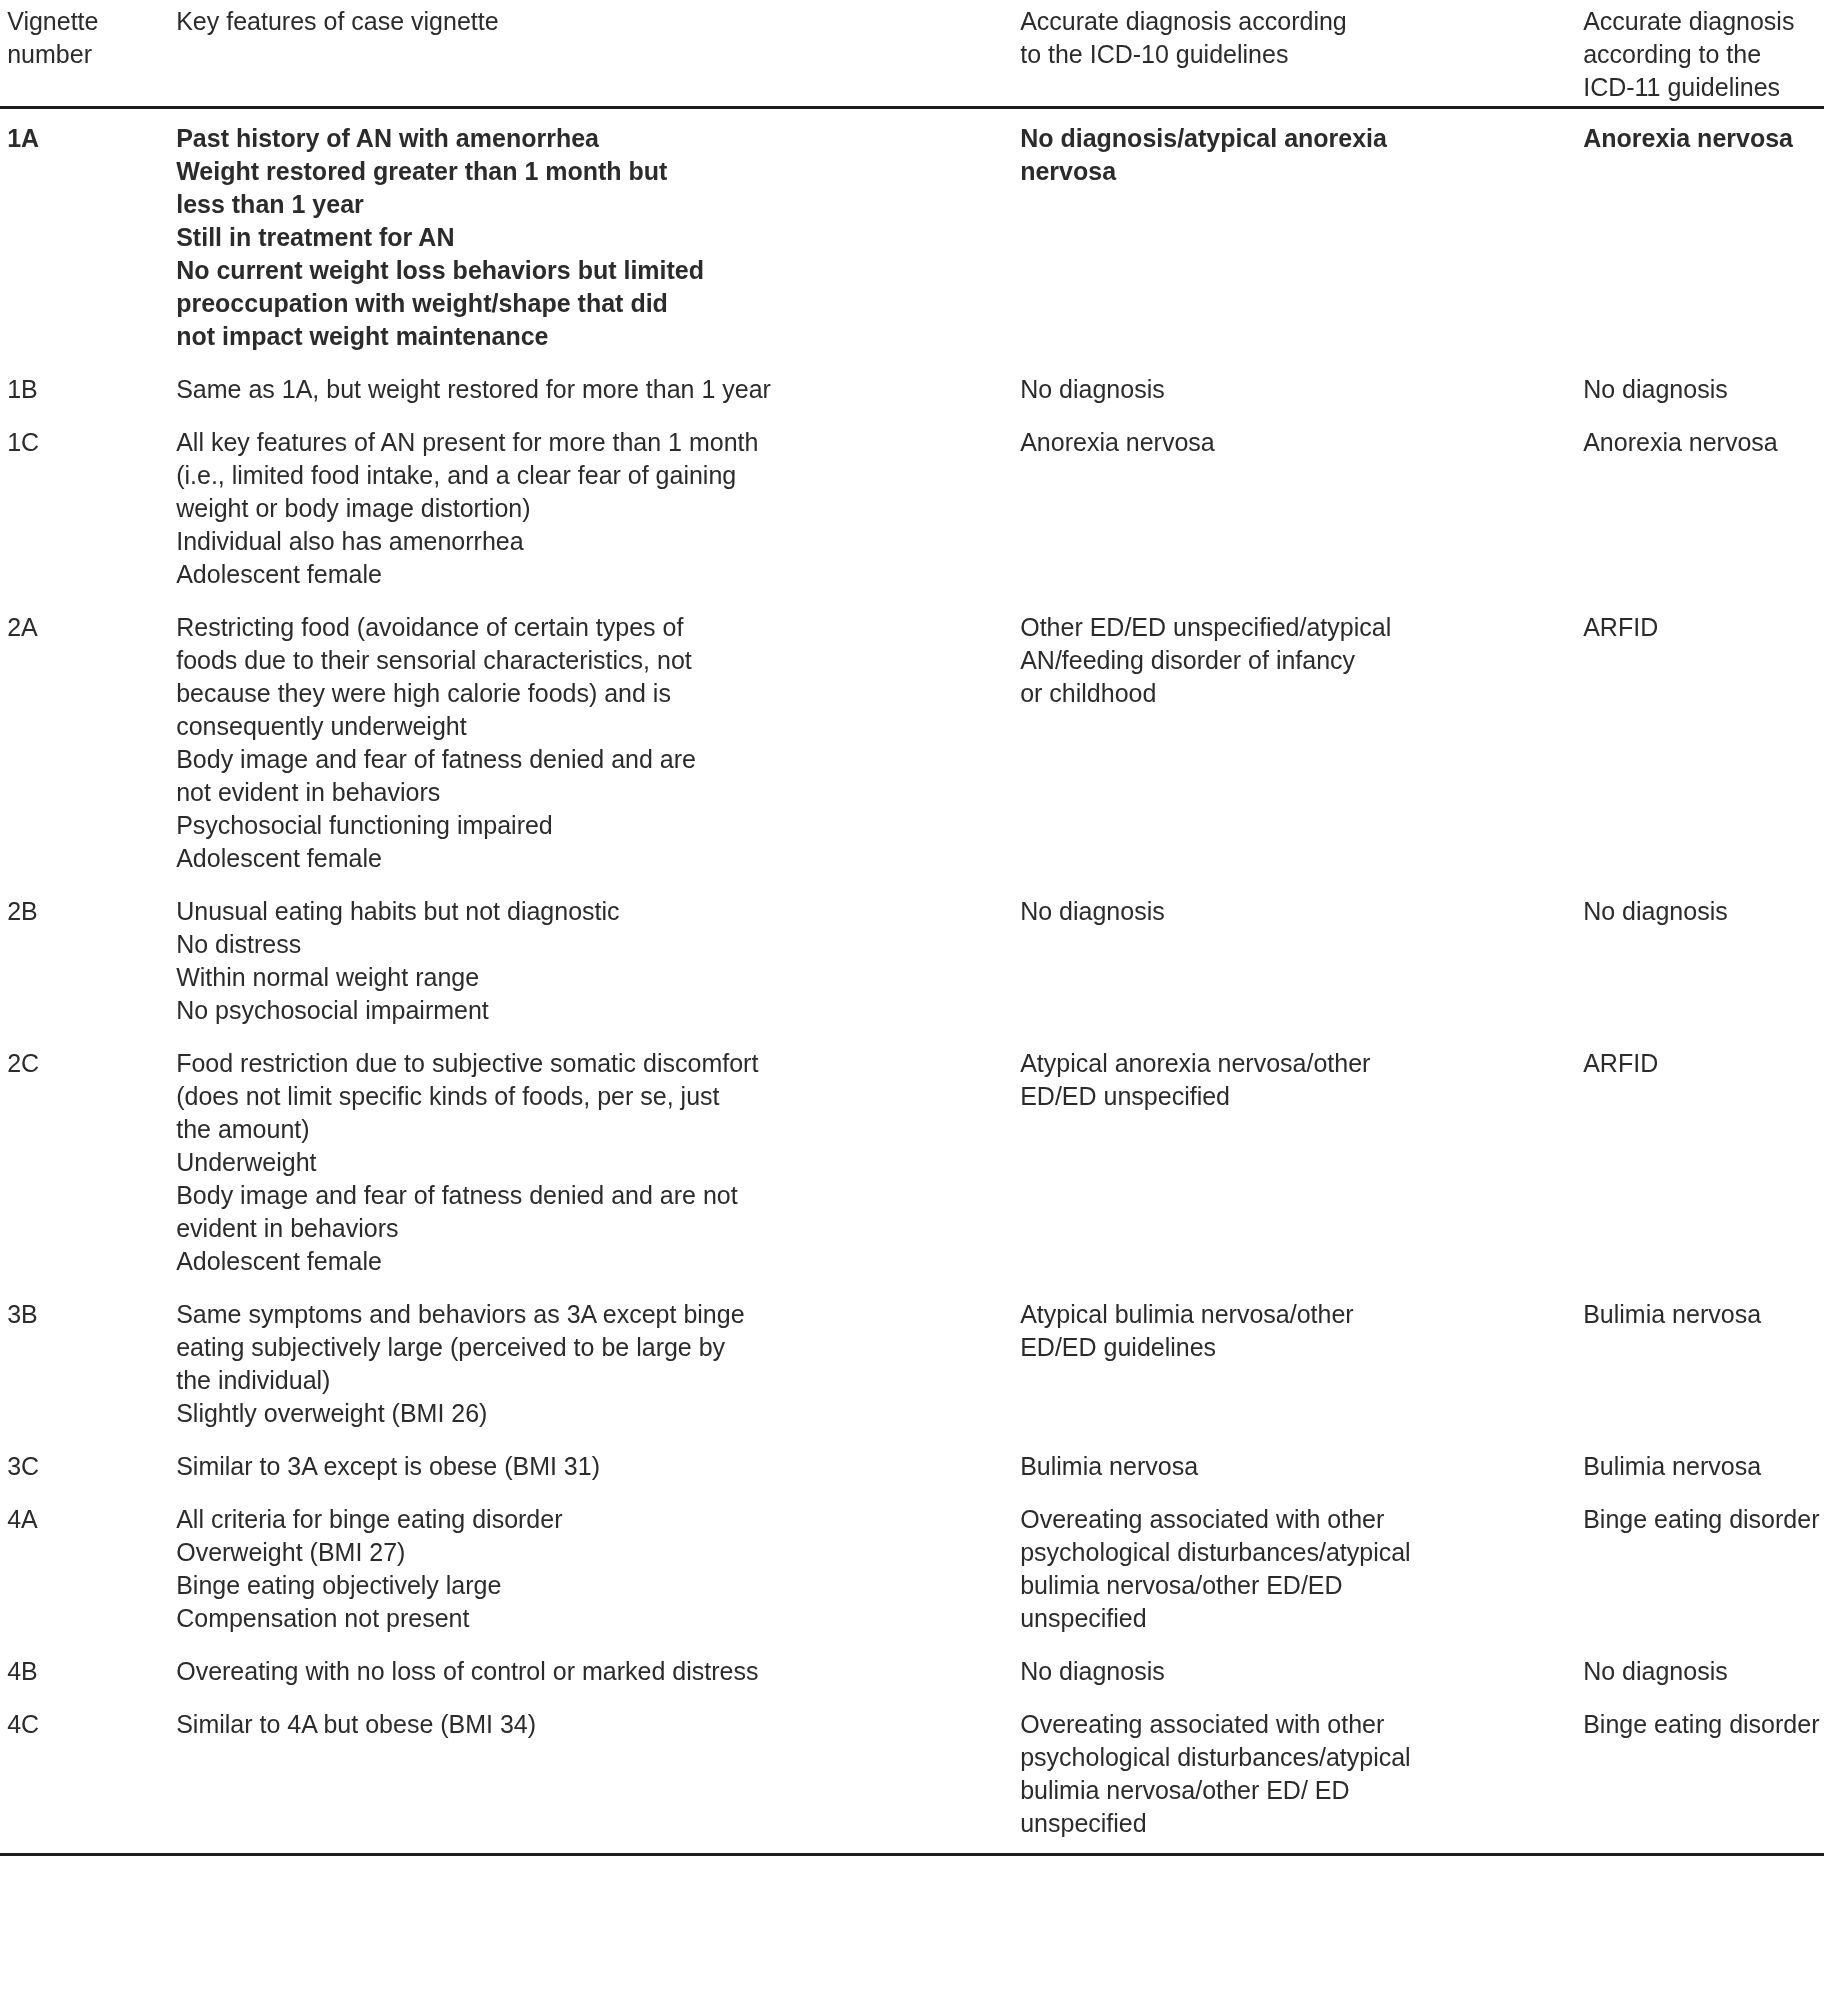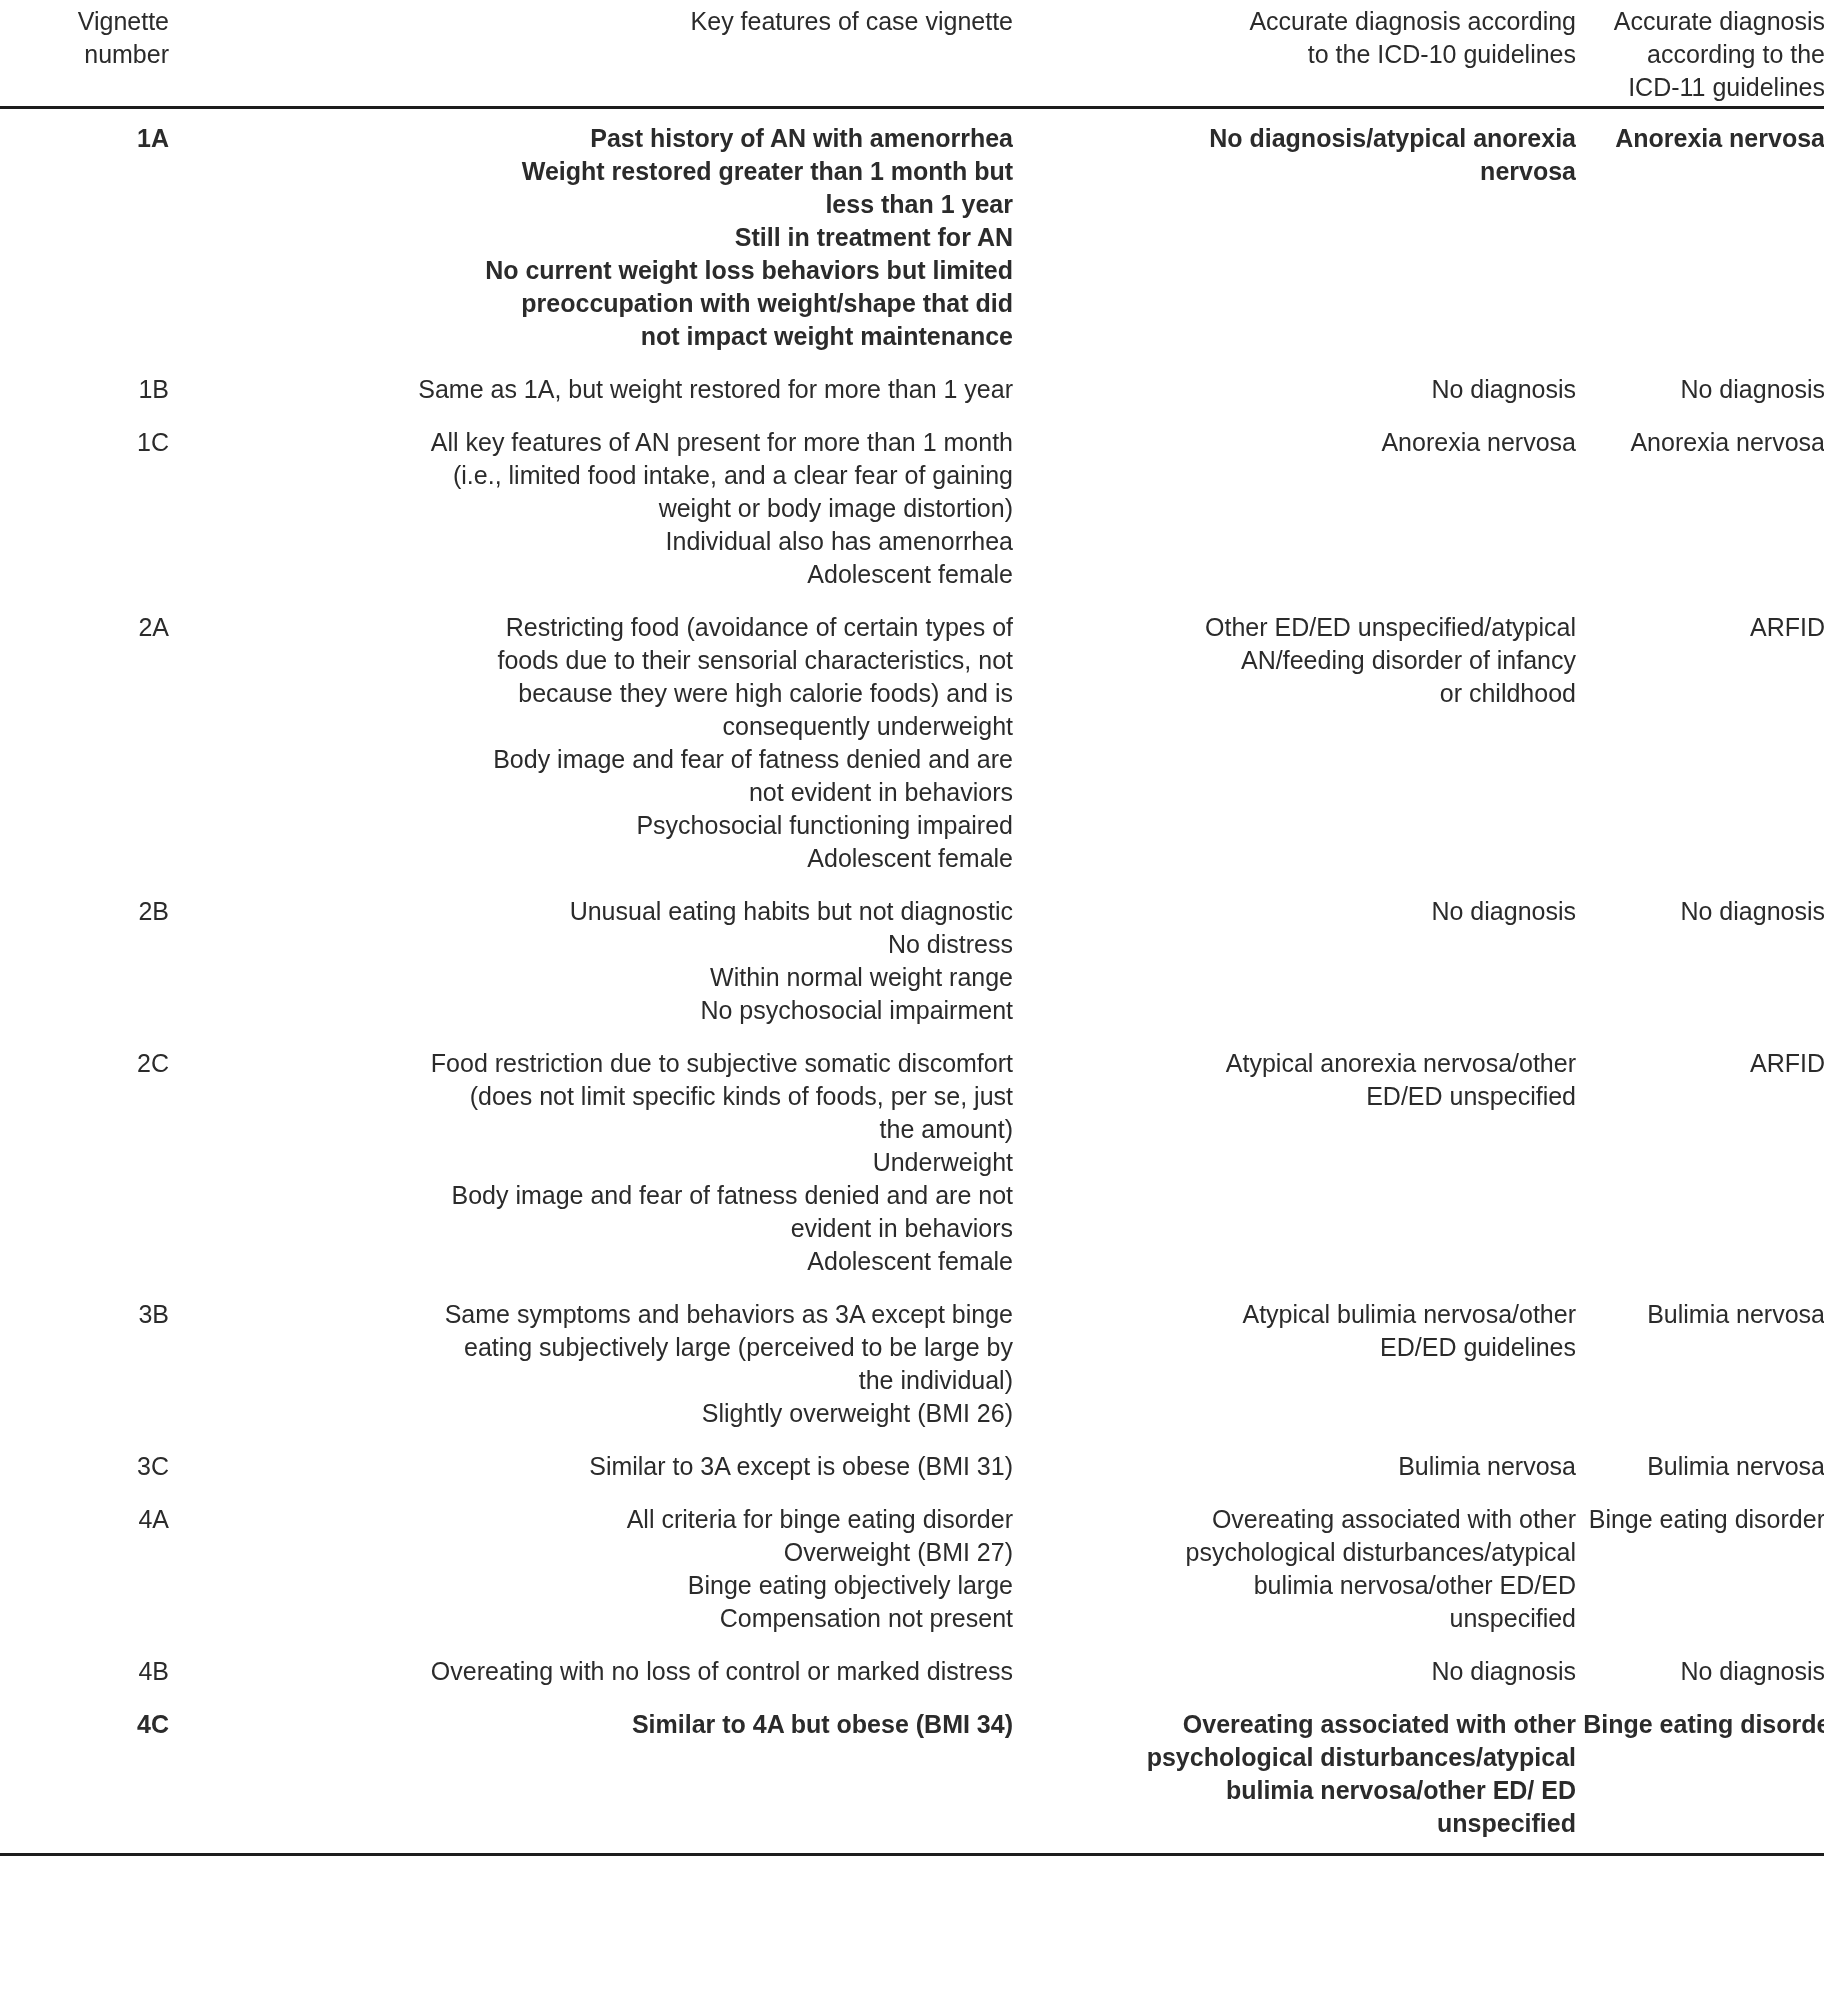--- a/index.html
+++ b/index.html
@@ -19,21 +19,21 @@
     table-layout: fixed;
     width: 1825px;
     border-bottom: 3.6px solid #1c1c1c;
   }
   col.c1 { width: 169px; }
   col.c2 { width: 844px; }
   col.c3 { width: 563px; }
   col.c4 { width: 249px; }
   th, td {
     vertical-align: top;
-    text-align: right;
+    text-align: left;
     font-weight: normal;
     font-size: 25px;
     line-height: 33px;
     padding: 0 0 0 7.2px;
     white-space: pre;
     overflow: hidden;
   }
   thead th {
     border-bottom: 3.6px solid #1c1c1c;
     padding-top: 5.4px;
@@ -41,21 +41,20 @@
   }
   tbody td {
     padding-bottom: 20px;
   }
   tbody tr:first-child td {
     padding-top: 12.7px;
     font-weight: bold;
   }
   tbody tr:last-child td {
     padding-bottom: 12.7px;
-    font-weight: bold;
   }
 </style>
 </head>
 <body>
 
 <table class="vignette-table">
   <colgroup>
     <col class="c1">
       <col class="c2">
       <col class="c3">

